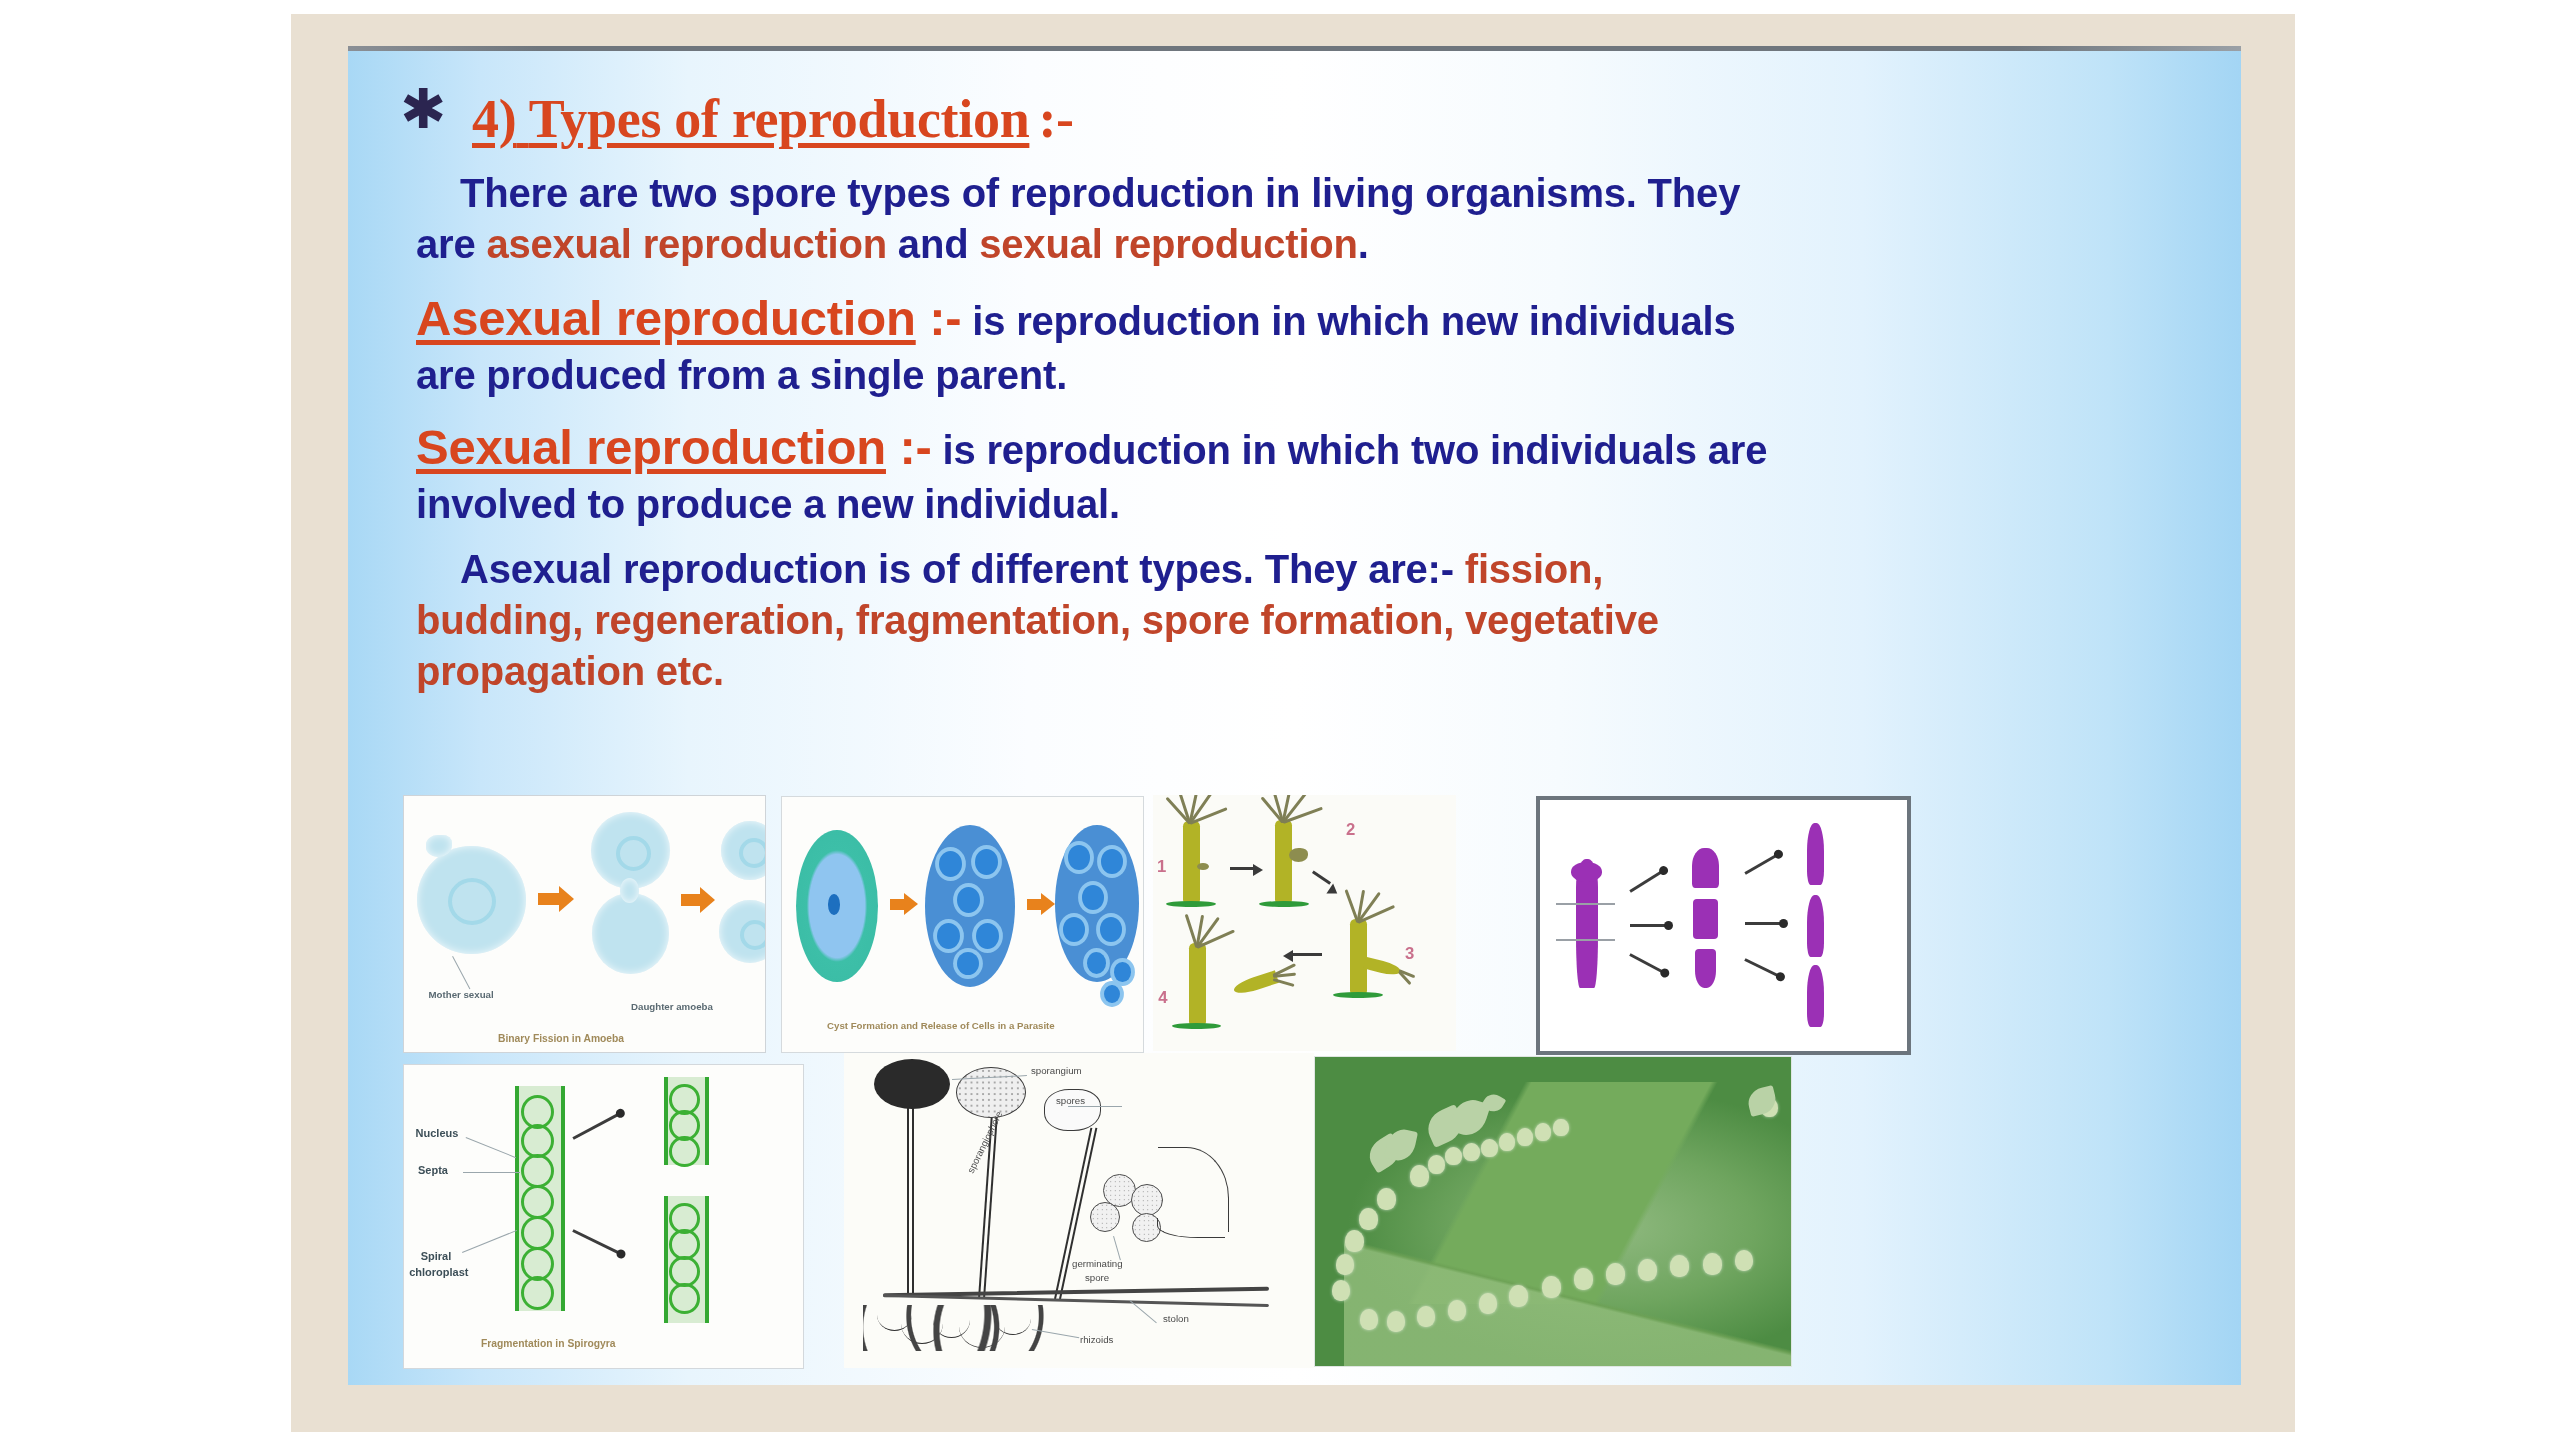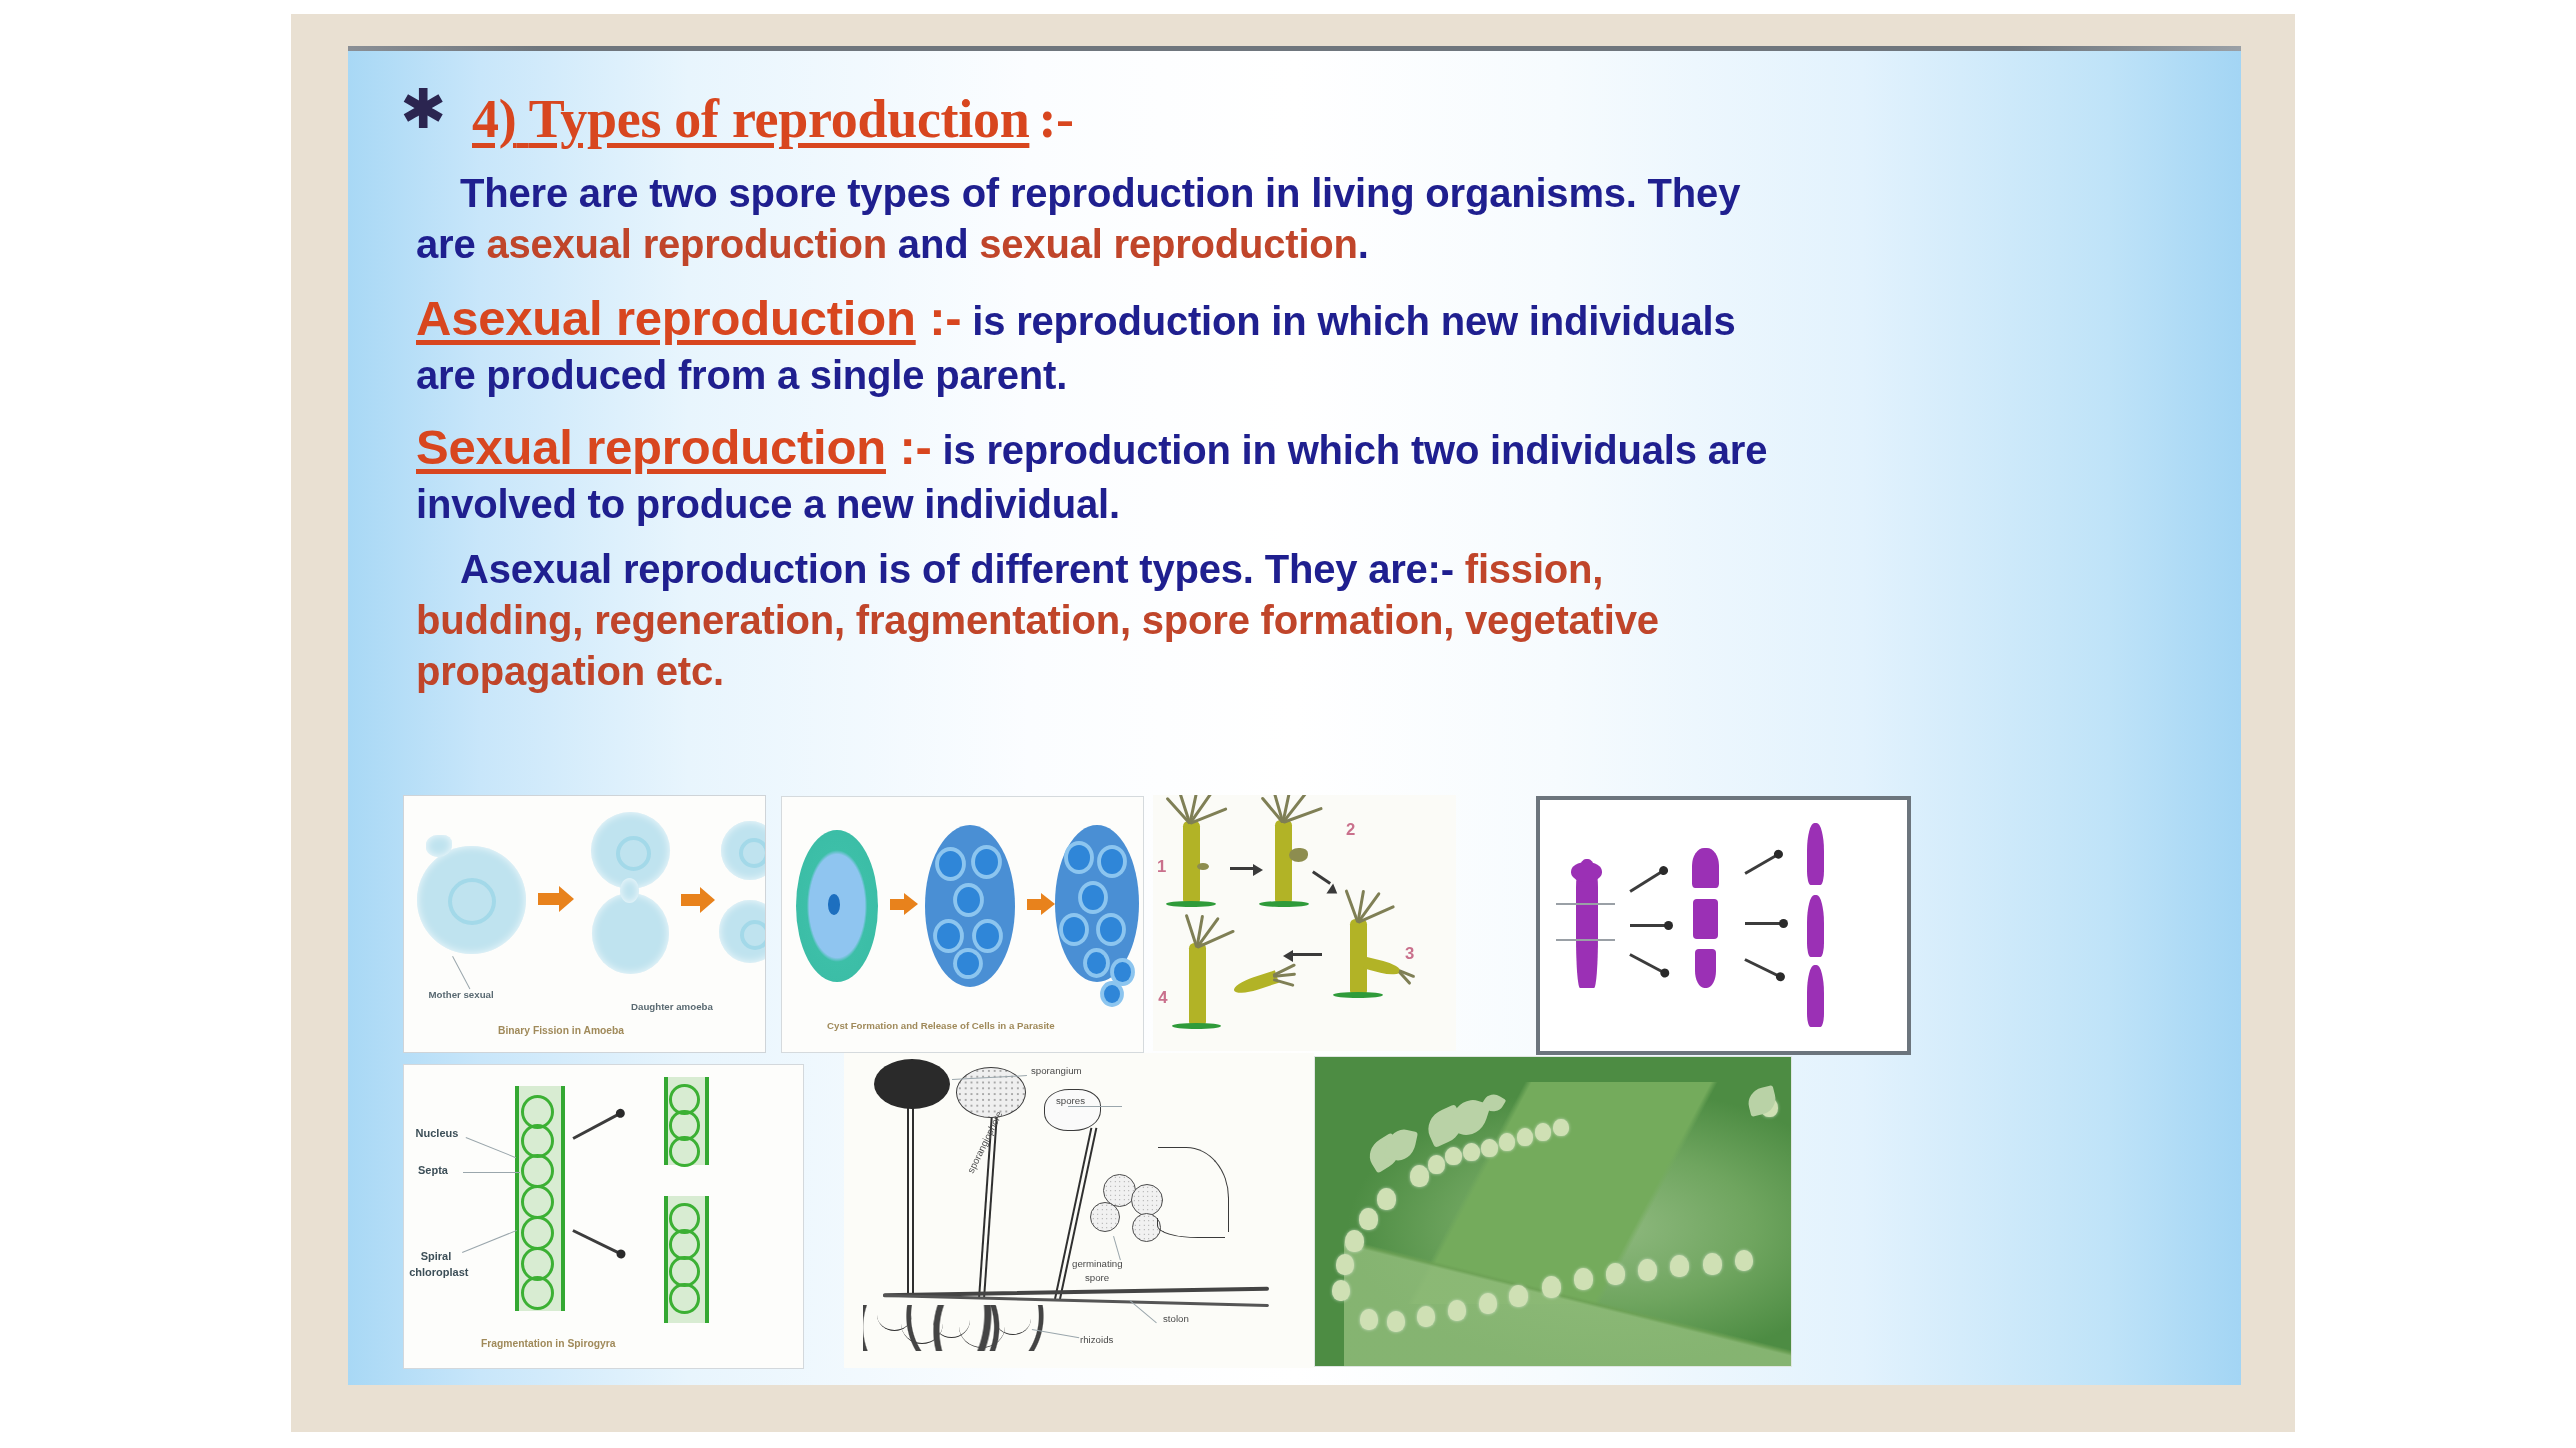--- a/index.html
+++ b/index.html
@@ -182,21 +182,21 @@
         </div>
 
         <div class="amo" style="left:317px;top:24.5px;width:58px;height:59px;"></div>
         <div class="amo-n" style="left:335px;top:42px;width:22px;height:22px;"></div>
         <div class="amo" style="left:315px;top:104px;width:62px;height:63px;"></div>
         <div class="amo-n" style="left:336px;top:124px;width:22px;height:22px;"></div>
 
         <div class="leader" style="left:49px;top:160px;width:37px;transform:rotate(62deg);"></div>
         <div class="imglabel" style="left:24.5px;top:193px;">Mother sexual</div>
         <div class="imglabel" style="left:227px;top:205px;">Daughter amoeba</div>
-        <div class="imgcaption" style="left:94px;top:229px;">Binary Fission in Amoeba</div>
+        <div class="imgcaption" style="left:94px;top:237px;">Binary Fission in Amoeba</div>
       </div>
 
       <div class="panel" id="pan-cyst">
         <div class="cyst-outer" style="left:14px;top:33px;width:82px;height:152px;
              background:radial-gradient(ellipse at 50% 50%, #8fc5f0 0%, #8fc5f0 48%, #3dbfa8 52%, #39bba4 100%);"></div>
         <div style="position:absolute;left:46px;top:97px;width:11.6px;height:20.6px;
              background:#1d6fbf;border-radius:50%;"></div>
 
         <div class="oarrow" style="left:108px;top:102px;">
           <div class="oarrow-body" style="left:0;top:0;width:15.5px;height:10.3px;"></div>

